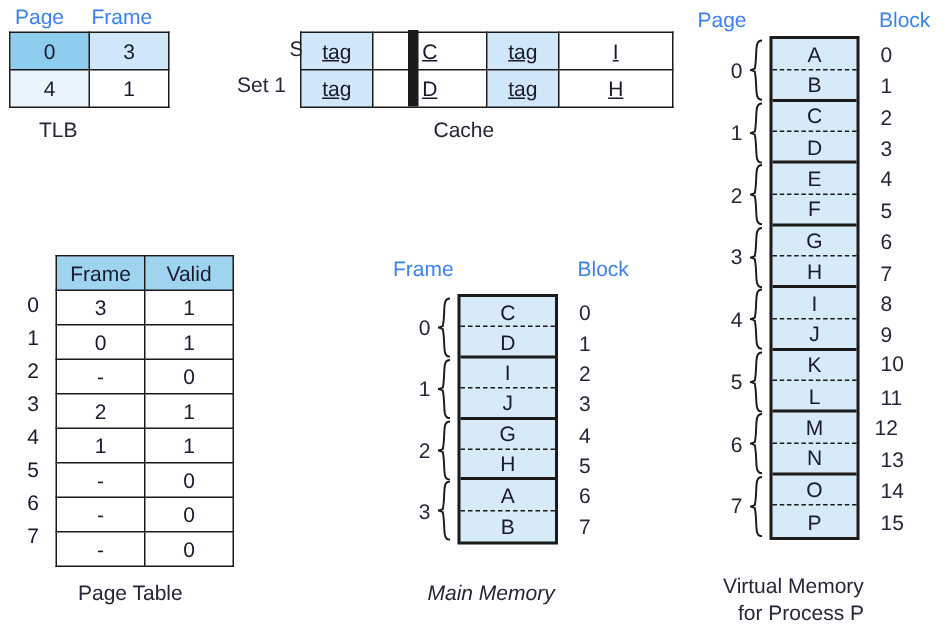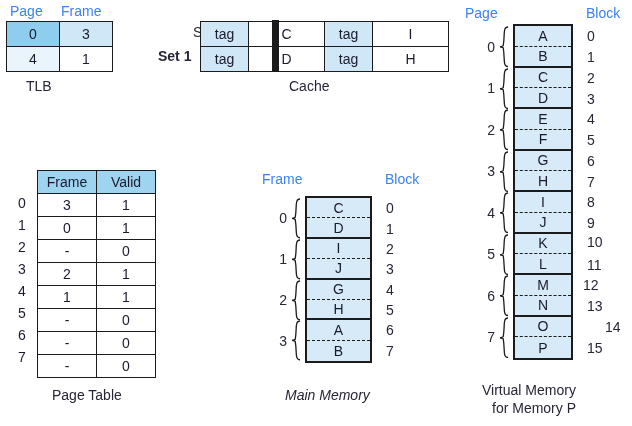--- a/index.html
+++ b/index.html
@@ -28,26 +28,26 @@
   #tlb td{width:52px;height:24px;}
   .c-blue-mid{background:#8fcdee;}
   .c-blue-light{background:#cfe7f7;}
   .c-blue-pale{background:#eaf4fc;}
   .c-white{background:#ffffff;}
   #tlb-head-page{left:10px;top:3px;}
   #tlb-head-frame{left:61px;top:3px;}
   #tlb-caption{left:26px;top:78px;}
 
   
-  #cache{left:200px;top:21px;}
+  #cache{left:200px;top:21px;text-decoration:underline;}
   #cache td.tag{width:47px;height:24px;background:#cfe7f7;}
   #cache td.dat{width:75px;height:24px;background:#ffffff;}
   #cache-divider{left:272px;top:20px;width:7px;height:51px;background:#1b1b1b;}
   #set0{left:158px;top:24px;margin-left:35px;}
-  #set1{left:158px;top:48px;font-weight:bold;}
+  #set1{left:158px;top:48px;}
   #cache-caption{left:289px;top:78px;}
 
   
   #ptable{left:37px;top:170px;}
   #ptable td{width:58px;height:22px;}
   #ptable td.hd{background:#9fd4f1;}
   #ptable-rowlabels{left:15px;top:192px;}
   #ptable-rowlabels div{height:22px;line-height:22px;font-size:14px;text-align:center;width:14px;}
   #ptable-caption{left:52px;top:387px;}
 
@@ -261,22 +261,22 @@
     </svg>
     <div class="memcell abs dashed" style="left: 515px; top: 275px; width: 56px; height: 20.75px;">M</div>
     <div class="blocknum" style="left: 555px; top: 277.375px; margin-left: 28px;">12</div>
     <div class="memcell abs solid" style="left: 515px; top: 295.75px; width: 56px; height: 20.75px;">N</div>
     <div class="blocknum" style="left: 587px; top: 298.125px;">13</div>
     <div class="groupnum" style="left: 481px; top: 287.75px;">6</div>
     <svg width="10" height="41.5" class="brace" style="left: 499px; top: 275px;">
       <path d="M 9 1 C 3.5 1 6.2 9.3375 4.2 19.75 C 1.7999999999999998 20.75 1.7999999999999998 20.75 1 20.75 C 1.7999999999999998 20.75 1.7999999999999998 20.75 4.2 21.75 C 6.2 32.1625 3.5 40.5 9 40.5" fill="none" stroke="#1b1b1b" stroke-width="1.3"></path>
     </svg>
     <div class="memcell abs dashed" style="left: 515px; top: 316.5px; width: 56px; height: 20.75px;">O</div>
-    <div class="blocknum" style="left: 605px; top: 318.875px;">14</div>
+    <div class="blocknum" style="left: 587px; top: 318.875px;">14</div>
     <div class="memcell abs" style="left: 515px; top: 337.25px; width: 56px; height: 20.75px;">P</div>
     <div class="blocknum" style="left: 587px; top: 339.625px;">15</div>
     <div class="groupnum" style="left: 481px; top: 329.25px;">7</div>
     <svg width="10" height="41.5" class="brace" style="left: 499px; top: 316.5px;">
       <path d="M 9 1 C 3.5 1 6.2 9.3375 4.2 19.75 C 1.7999999999999998 20.75 1.7999999999999998 20.75 1 20.75 C 1.7999999999999998 20.75 1.7999999999999998 20.75 4.2 21.75 C 6.2 32.1625 3.5 40.5 9 40.5" fill="none" stroke="#1b1b1b" stroke-width="1.3"></path>
     </svg>
   </div>
 <div class="abs caption" id="vm-caption1">Virtual Memory</div>
-<div class="abs caption" id="vm-caption2">for Memory P</div>
+<div class="abs caption" id="vm-caption2">for Process P</div>
 
 </body></html>

